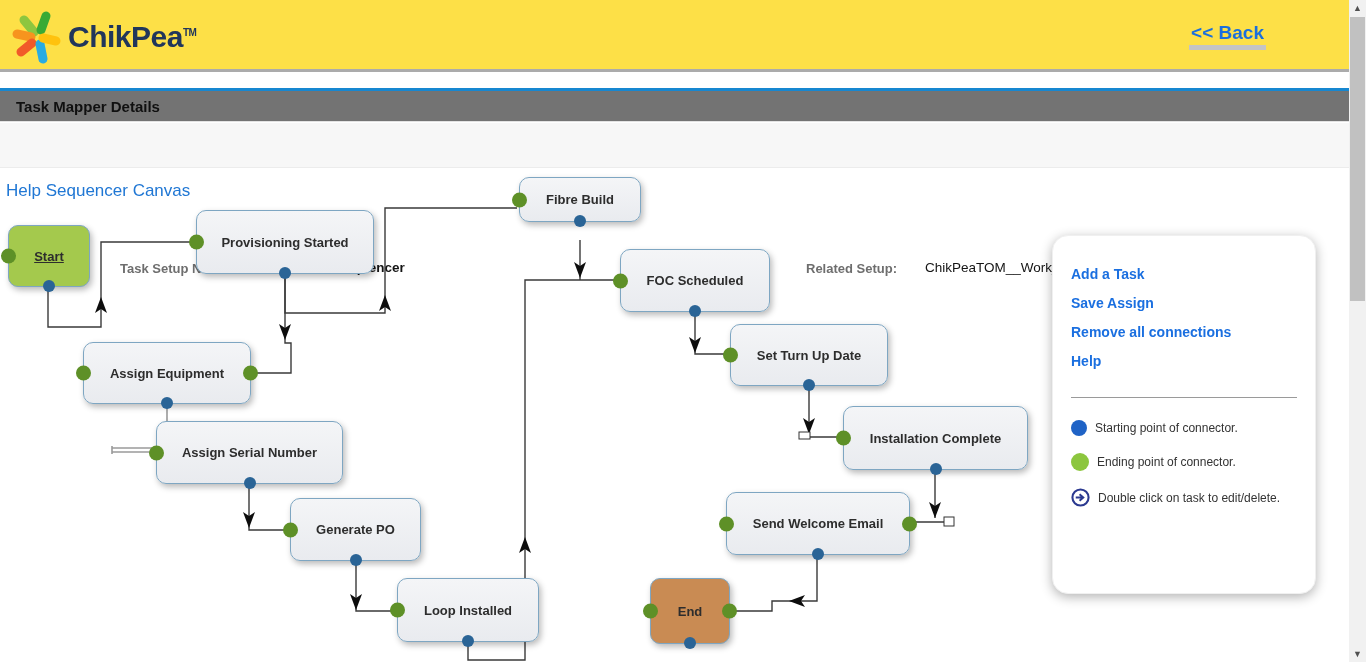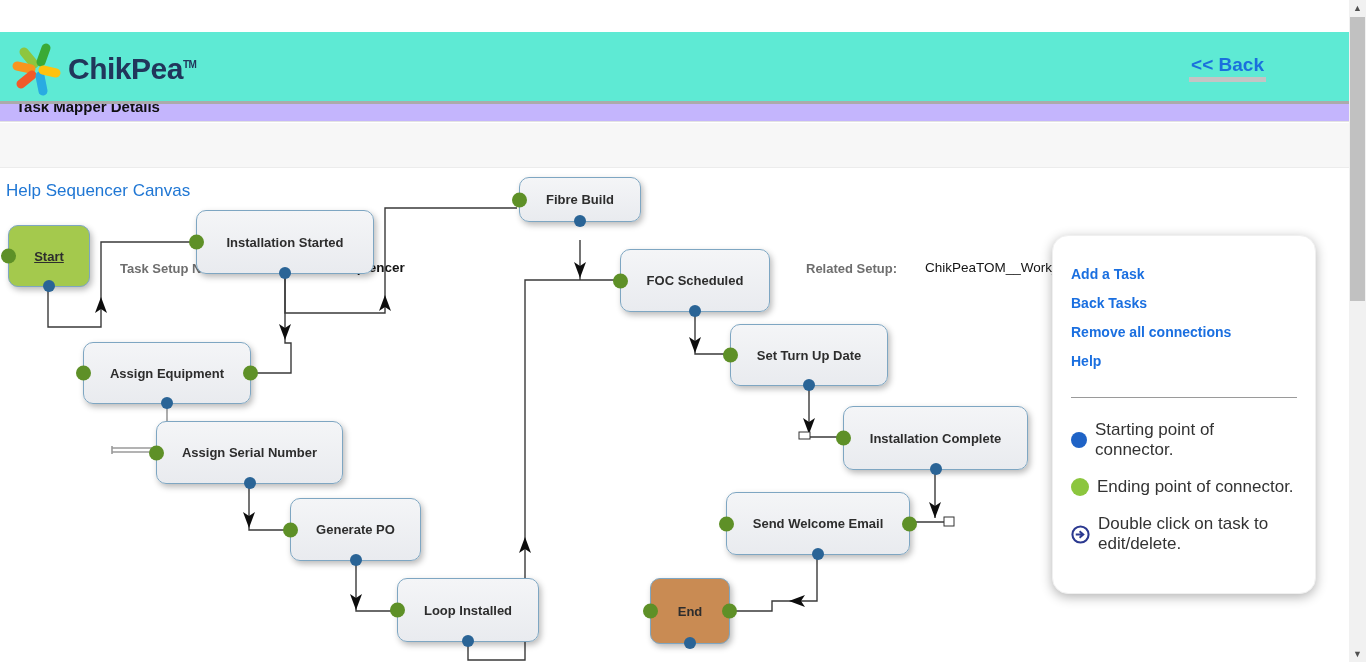--- a/index.html
+++ b/index.html
@@ -1,29 +1,29 @@
 <!DOCTYPE html>
 <html><head>
 <meta charset="utf-8">
 <style>
   * { margin:0; padding:0; box-sizing:border-box; }
   html,body { width:1366px; height:662px; overflow:hidden; background:#fff;
               font-family:"Liberation Sans", sans-serif; }
   
-  .header { position:absolute; left:0; top:0; width:1366px; height:72px; background:#5eead4;
-            border-bottom:3px solid #ababab; z-index:4;margin-top:32px; }
+  .header { position:absolute; left:0; top:0; width:1366px; height:72px; background:#fde047;
+            border-bottom:3px solid #ababab; z-index:4; }
   .logo-wrap { position:absolute; left:10px; top:8px; display:flex; align-items:center; }
   .brand { font-size:30px; font-weight:bold; color:#21365b; letter-spacing:-0.5px; }
   .brand sup { font-size:10px; font-weight:bold; }
   .back-link { position:absolute; right:100px; top:22px; color:#1a6fdd; font-size:19px;
                font-weight:bold; text-decoration:none; border-bottom:5px solid #c4c4c4;
                padding:0 2px 1px 2px; cursor:pointer; }
   
   .blue-rule { position:absolute; left:0; top:88px; width:1349px; height:3px; background:#1787d0; }
-  .title-bar { position:absolute; left:0; top:91px; width:1349px; height:31px; background:#c4b5fd;
+  .title-bar { position:absolute; left:0; top:91px; width:1349px; height:31px; background:#737373;
                border-bottom:1px solid #e3e3e3; display:flex; align-items:center; }
   .title-bar h1 { font-size:15px; color:#101010; padding-left:16px; }
   .meta-bar { position:absolute; left:0; top:123px; width:1349px; height:45px; background:#f7f7f7;
               border-bottom:1px solid #ececec; }
   .meta-label { color:#6e6e6e; font-weight:bold; font-size:13px; }
   .meta-value { color:#141414; font-size:13.5px; }
   .meta-value.bold { font-weight:bold; }
   .pos { position:absolute; }
   .canvas-title { position:absolute; left:6px; top:181px; font-size:17px; color:#2077d4; }
   
@@ -40,21 +40,21 @@
   .ep-bottom { width:12px; height:12px; background:#2a6496; bottom:-6px; left:50%; transform:translateX(-50%); }
   .connector-layer { position:absolute; left:0; top:0; z-index:1; }
   
   .side-panel { position:absolute; left:1052px; top:235px; width:264px; height:359px; z-index:3;
                 background:#fff; border-radius:16px; border:1px solid #f0f0f0;
                 box-shadow:0 3px 12px rgba(0,0,0,0.30); padding:30px 18px 4px 18px; }
   .side-panel a { display:block; color:#1a6fe0; font-size:14px; font-weight:bold;
                   text-decoration:none; margin-bottom:13px; cursor:pointer; }
   .panel-divider { border:none; border-top:1px solid #9a9a9a; margin:28px 0 22px 0; }
   .legend-row { display:flex; align-items:center; margin-bottom:17px; }
-  .legend-row .txt { font-size:17px; color:#333; margin-left:8px; }
+  .legend-row .txt { font-size:12px; color:#333; margin-left:8px; }
   .dot-blue  { width:16px; height:16px; border-radius:50%; background:#1f63c6; flex:0 0 auto; }
   .dot-green { width:18px; height:18px; border-radius:50%; background:#8cc63e; flex:0 0 auto; }
   .circle-arrow { width:19px; height:19px; flex:0 0 auto; }
   
   .scrollbar { position:absolute; right:0; top:0; width:17px; height:662px; background:#f1f1f1; z-index:10; }
   .sb-btn { position:absolute; left:0; width:17px; height:16px; color:#505050; font-size:9px;
             display:flex; align-items:center; justify-content:center; cursor:pointer; }
   .sb-up { top:0; } .sb-down { bottom:0; }
   .sb-thumb { position:absolute; left:1px; top:17px; width:15px; height:284px; background:#c1c1c1; cursor:pointer; }
 </style>
@@ -141,21 +141,21 @@
     <rect x="944" y="517" width="10" height="9"></rect>
   </g>
 </svg>
 
 <div class="task-node start" style="left:8px; top:225px; width:82px; height:62px;">
   <span>Start</span>
   <span class="ep ep-left"></span>
   <span class="ep ep-bottom"></span>
 </div>
 <div class="task-node" style="left:196px; top:210px; width:178px; height:64px;">
-  <span>Installation Started</span>
+  <span>Provisioning Started</span>
   <span class="ep ep-left"></span>
   <span class="ep ep-bottom"></span>
 </div>
 <div class="task-node" style="left:519px; top:177px; width:122px; height:45px;">
   <span>Fibre Build</span>
   <span class="ep ep-left"></span>
   <span class="ep ep-bottom"></span>
 </div>
 <div class="task-node" style="left:620px; top:249px; width:150px; height:63px;">
   <span>FOC Scheduled</span>
@@ -201,21 +201,21 @@
 </div>
 <div class="task-node end" style="left:650px; top:578px; width:80px; height:66px;">
   <span>End</span>
   <span class="ep ep-left"></span>
   <span class="ep ep-right"></span>
   <span class="ep ep-bottom"></span>
 </div>
 
 <div class="side-panel">
   <a>Add a Task</a>
-  <a>Back Tasks</a>
+  <a>Save Assign</a>
   <a>Remove all connections</a>
   <a>Help</a>
   <hr class="panel-divider">
   <div class="legend-row">
     <span class="dot-blue"></span>
     <span class="txt">Starting point of connector.</span>
   </div>
   <div class="legend-row">
     <span class="dot-green"></span>
     <span class="txt">Ending point of connector.</span>

